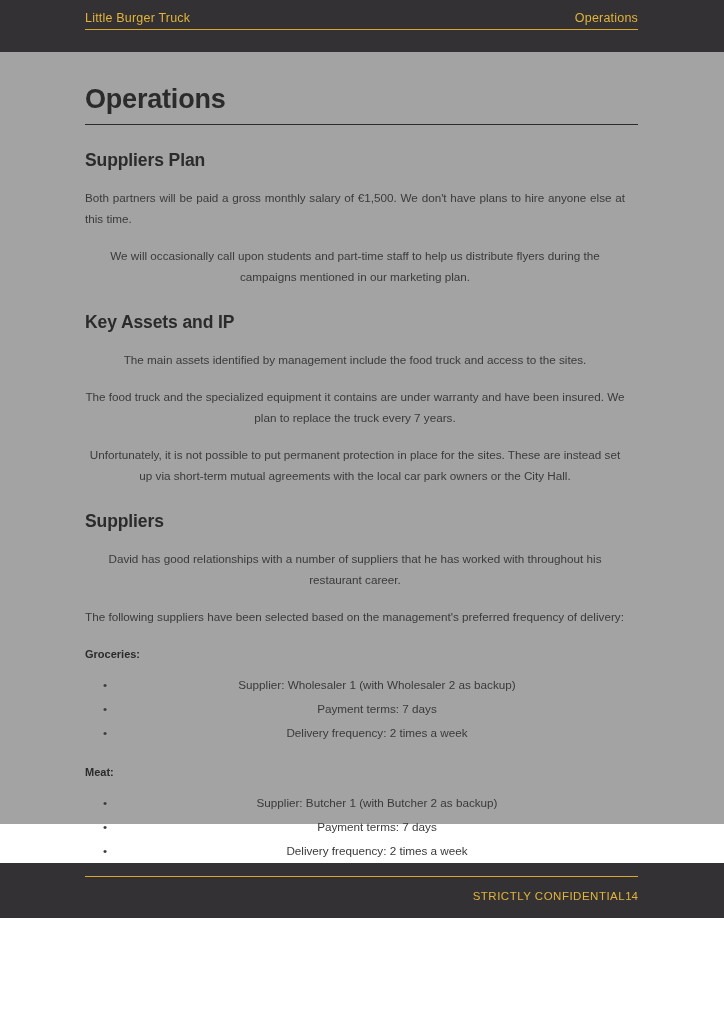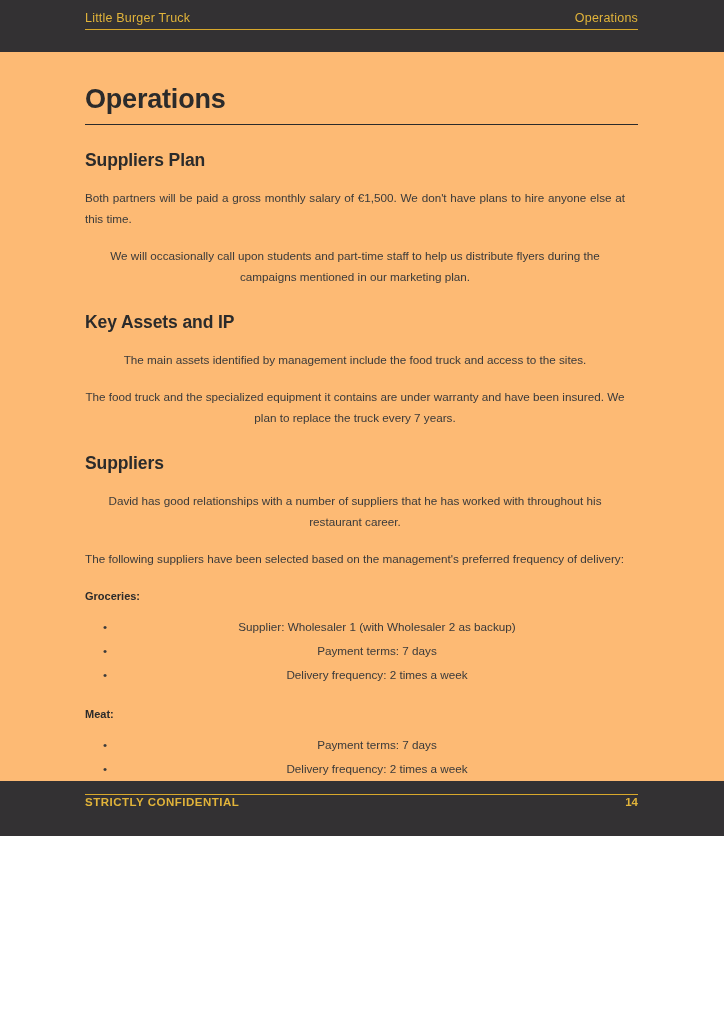--- a/index.html
+++ b/index.html
@@ -14,21 +14,21 @@
     color: #2b2b2b;
     position: relative;
     overflow: hidden;
   }
 
   .page {
     width: 724px;
     height: 824px;
     display: flex;
     flex-direction: column;
-    background: #fdba74;
+    background: #a3a3a3;
     position: relative;
   }
 
   
   .page-header {
     height: 52px;
     background: #333133;
     flex: 0 0 52px;
     position: relative;
   }
@@ -132,25 +132,24 @@
     background: #333133;
     flex: 0 0 55px;
     position: relative;
   }
   .footer-inner {
     position: absolute;
     left: 85px;
     right: 86px;
     top: 13px;
     display: flex;
-    justify-content: space-between;
+    justify-content: flex-end;
     align-items: flex-start;
     border-top: 1.5px solid #d8a82b;
-    padding-top: 0;
-    font-weight: bold;
+    padding-top: 12px;
   }
   .footer-label,
   .footer-pagenum {
     color: #e2b43a;
     font-size: 11.5px;
     letter-spacing: 0.5px;
     line-height: 15px;
     white-space: nowrap;
   }
   .footer-pagenum {
@@ -174,34 +173,36 @@
     <h1 class="doc-title">Operations</h1>
     <hr class="title-rule">
 
     <h2 class="section-heading">Suppliers Plan</h2>
     <p class="body-text">Both partners will be paid a gross monthly salary of €1,500. We don't have plans to hire anyone else at this time.</p>
     <p class="body-text ragged">We will occasionally call upon students and part-time staff to help us distribute flyers during the campaigns mentioned in our marketing plan.</p>
 
     <h2 class="section-heading">Key Assets and IP</h2>
     <p class="body-text ragged">The main assets identified by management include the food truck and access to the sites.</p>
     <p class="body-text ragged">The food truck and the specialized equipment it contains are under warranty and have been insured. We plan to replace the truck every 7 years.</p>
+    <p class="body-text ragged">Unfortunately, it is not possible to put permanent protection in place for the sites. These are instead set up via short-term mutual agreements with the local car park owners or the City Hall.</p>
 
     <h2 class="section-heading">Suppliers</h2>
     <p class="body-text ragged">David has good relationships with a number of suppliers that he has worked with throughout his restaurant career.</p>
     <p class="body-text">The following suppliers have been selected based on the management's preferred frequency of delivery:</p>
 
     <p class="sub-label">Groceries:</p>
     <ul class="bullets">
       <li>Supplier: Wholesaler 1 (with Wholesaler 2 as backup)</li>
       <li>Payment terms: 7 days</li>
       <li>Delivery frequency: 2 times a week</li>
     </ul>
 
     <p class="sub-label">Meat:</p>
     <ul class="bullets">
+      <li>Supplier: Butcher 1 (with Butcher 2 as backup)</li>
       <li>Payment terms: 7 days</li>
       <li>Delivery frequency: 2 times a week</li>
     </ul>
 
   </div>
 
   <div class="page-footer">
     <div class="footer-inner">
       <span class="footer-label">STRICTLY CONFIDENTIAL</span>
       <span class="footer-pagenum">14</span>

